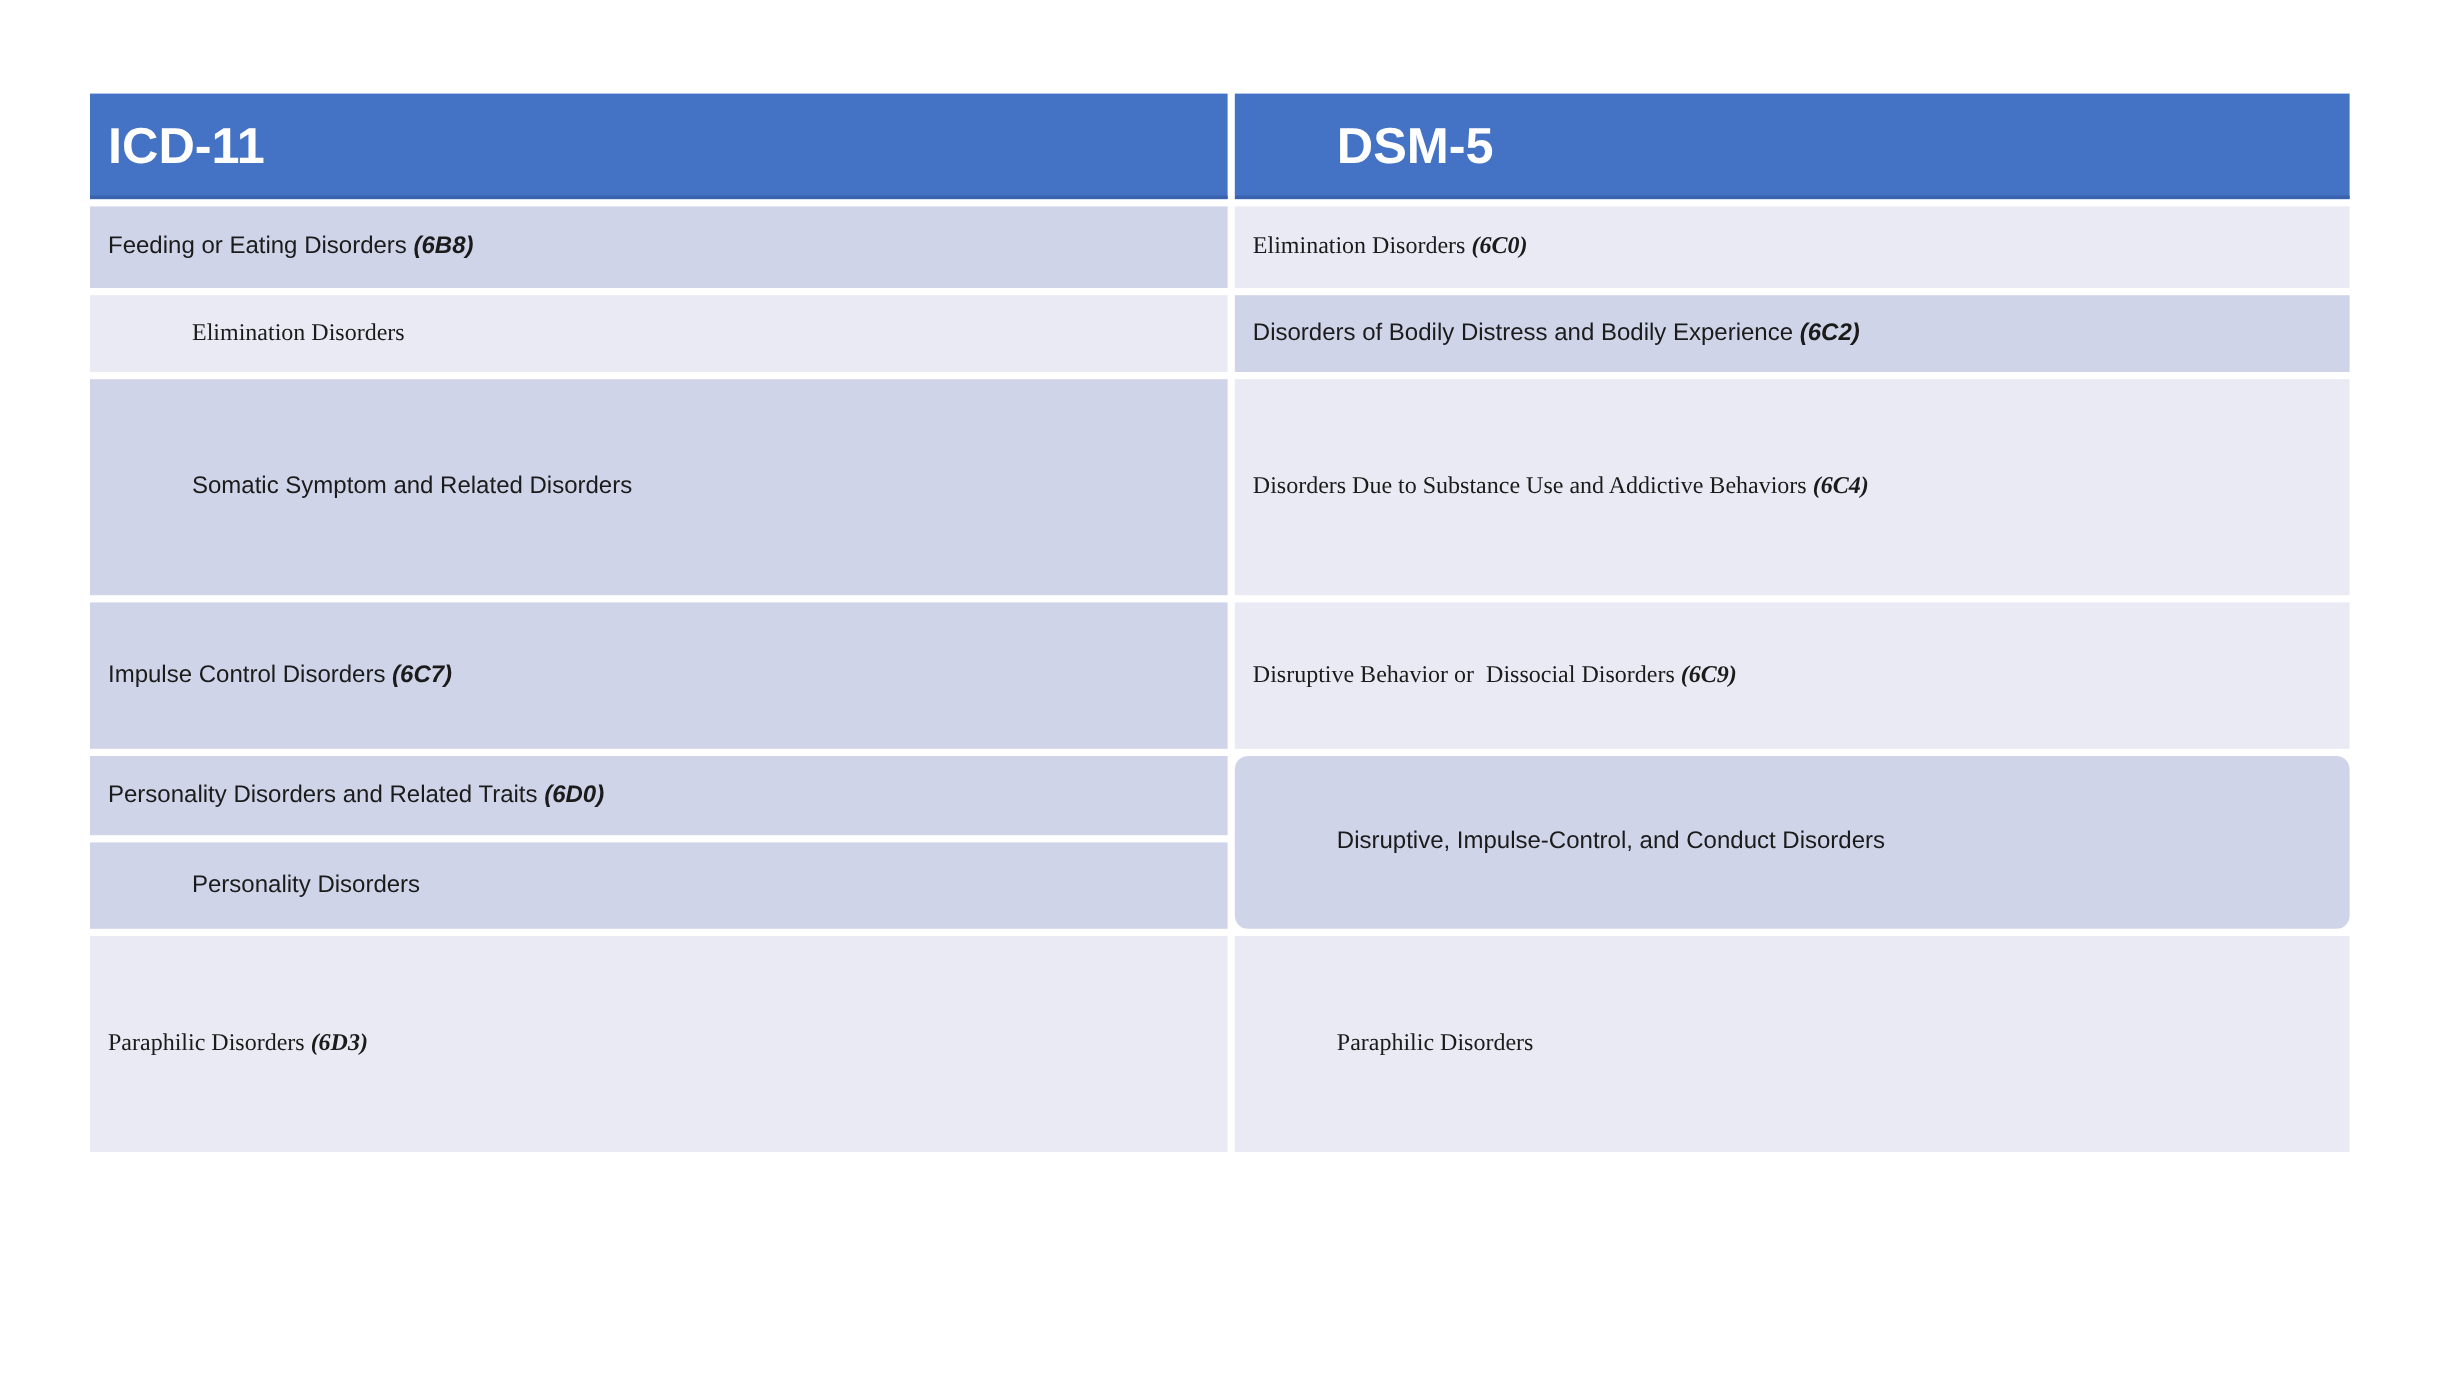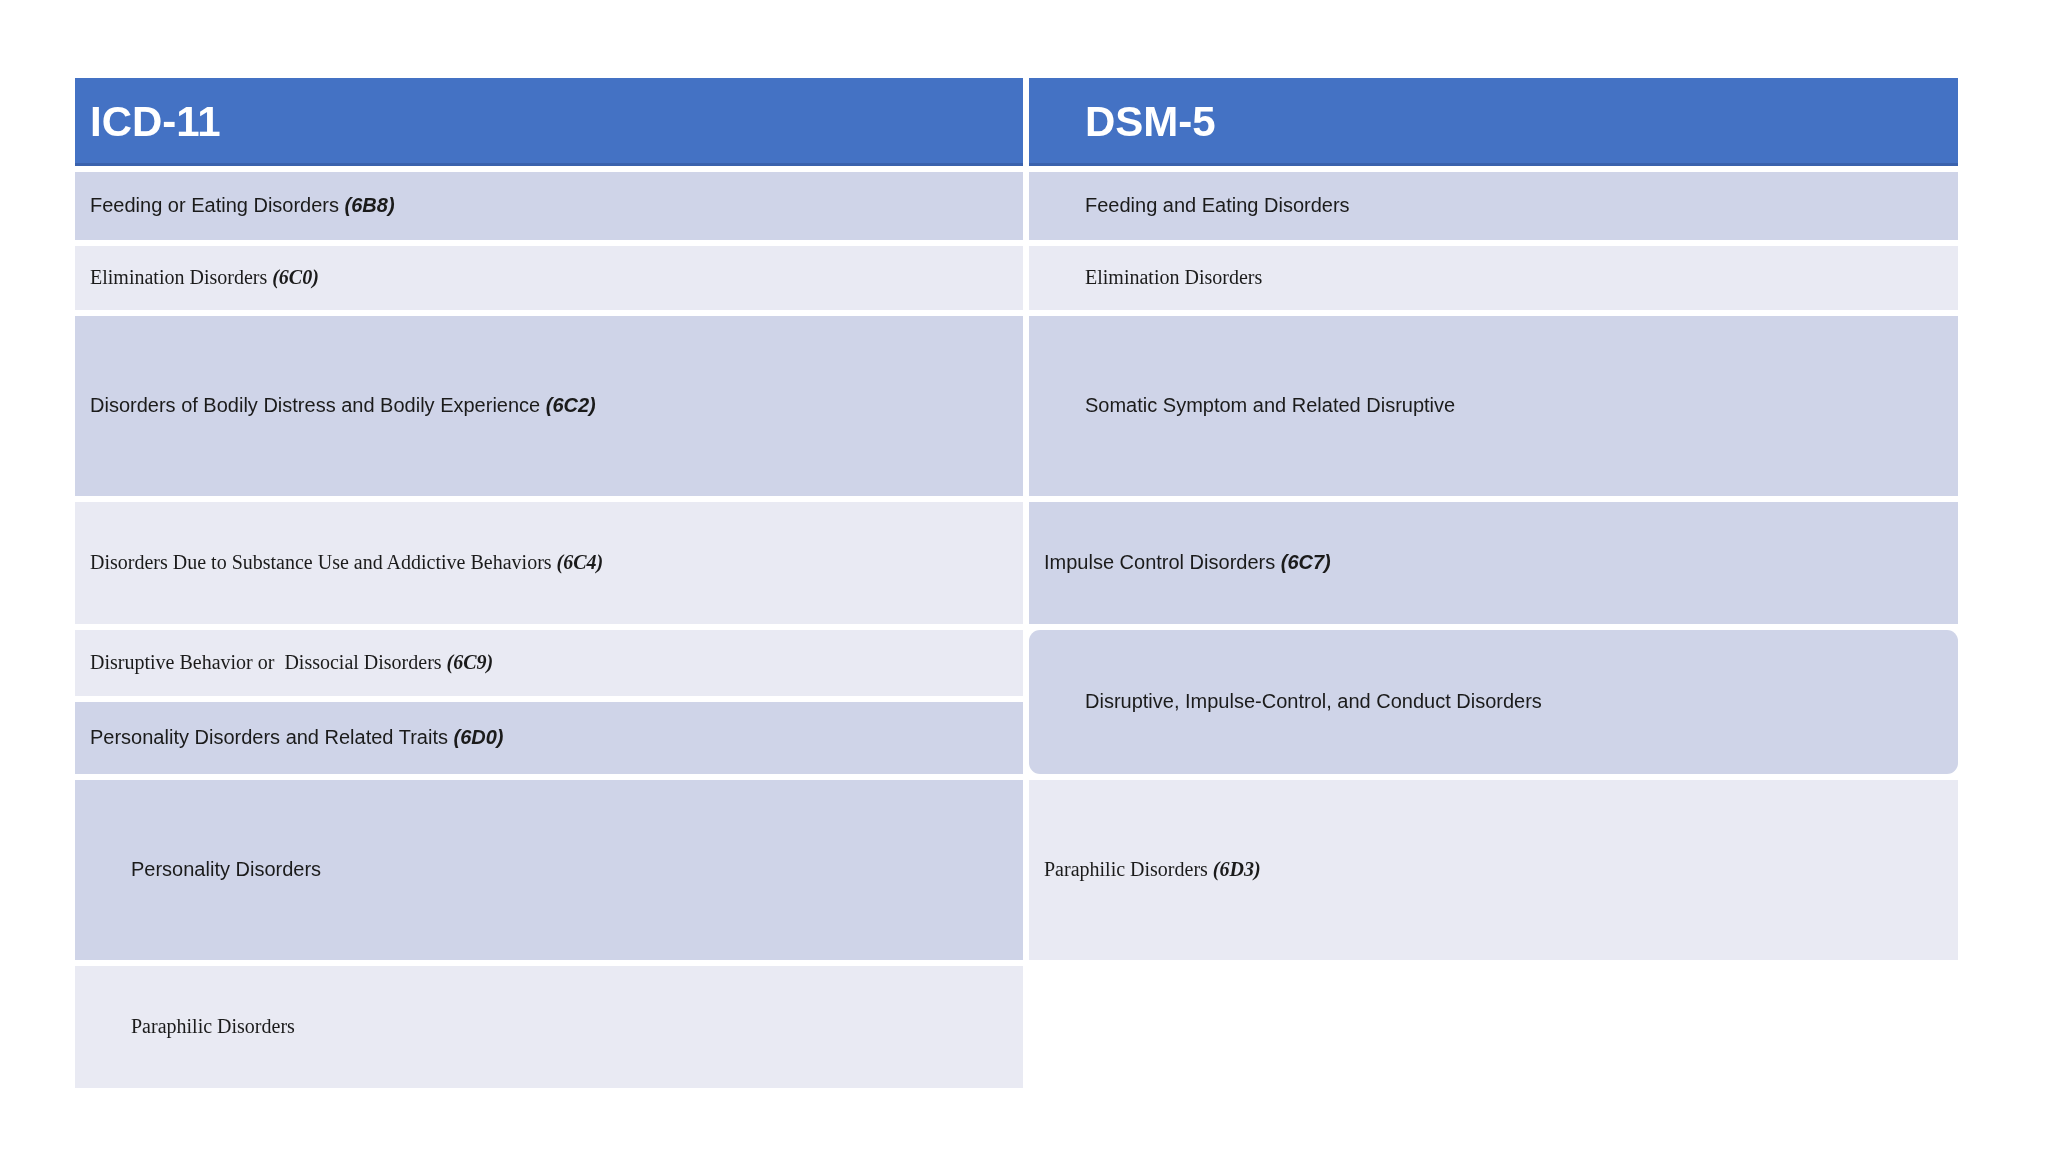--- a/index.html
+++ b/index.html
@@ -28,21 +28,21 @@
     gap: 6px;
     background: var(--grid-gap, #ffffff);
   }
   .cell {
     display: flex;
     align-items: center;
     box-sizing: border-box;
     overflow: hidden;
   }
   .cell.col-l { padding-left: 15px; padding-right: 22px; }
-  .cell.col-r { padding-left: 56px; padding-right: 15px; }
+  .cell.col-r { padding-left: 85px; padding-right: 15px; }
   .cell.header {
     background: var(--header-bg, #4472c4);
     box-shadow: inset 0 -3px 0 var(--header-edge, #3a62ad);
   }
   .cell.header .cell-text {
     color: var(--header-text, #ffffff);
     font-size: 42px;
     font-weight: 700;
     line-height: 1.2;
   }
@@ -73,36 +73,33 @@
     <div class="cell header col-l">
       <span class="cell-text">ICD-11</span>
     </div>
     <div class="cell header col-r">
       <span class="cell-text">DSM-5</span>
     </div>
 
     <div class="cell dark col-l">
       <span class="cell-text"><span>Feeding or Eating Disorders </span><span class="code">(6B8)</span></span>
     </div>
-    <div class="cell dark col-r">
-      <span class="cell-text">Feeding and Eating Disorders</span>
-    </div>
 
     <div class="cell light col-l">
       <span class="cell-text"><span>Elimination Disorders </span><span class="code">(6C0)</span></span>
     </div>
     <div class="cell light col-r">
       <span class="cell-text">Elimination Disorders</span>
     </div>
 
     <div class="cell dark col-l">
       <span class="cell-text"><span>Disorders of Bodily Distress and Bodily Experience </span><span class="code">(6C2)</span></span>
     </div>
     <div class="cell dark col-r">
-      <span class="cell-text">Somatic Symptom and Related Disruptive</span>
+      <span class="cell-text">Somatic Symptom and Related Disorders</span>
     </div>
 
     <div class="cell light col-l">
       <span class="cell-text"><span>Disorders Due to Substance Use and Addictive Behaviors </span><span class="code">(6C4)</span></span>
     </div>
 
     <div class="cell dark col-l">
       <span class="cell-text"><span>Impulse Control Disorders </span><span class="code">(6C7)</span></span>
     </div>
     <div class="cell dark col-r merged">

